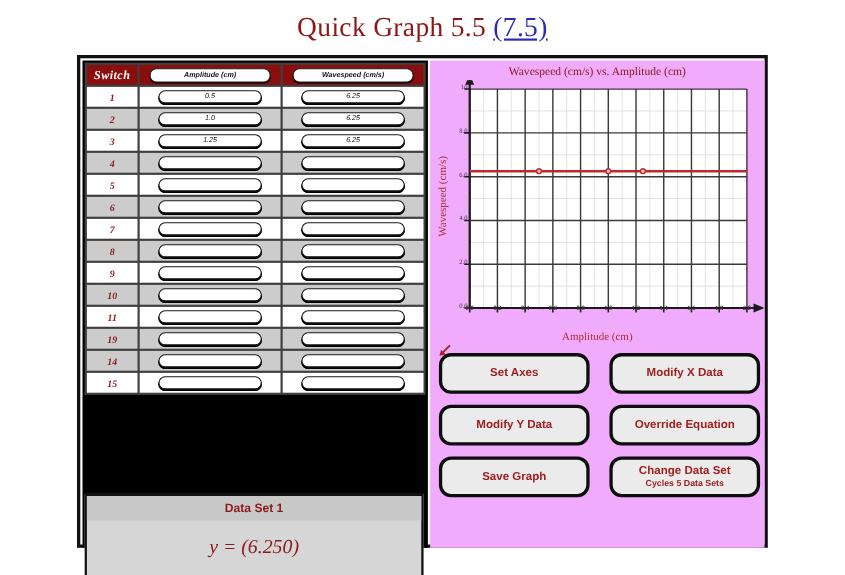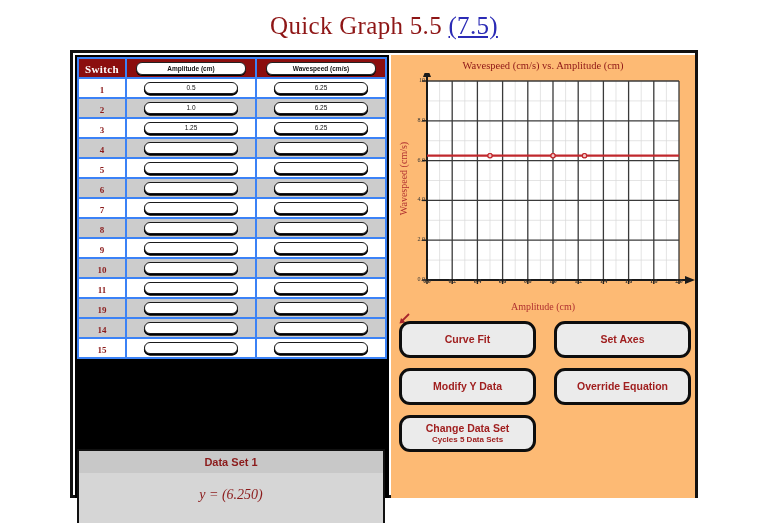--- a/index.html
+++ b/index.html
@@ -51,21 +51,22 @@
     left: 2px;
     top: 2px;
     width: 314px;
     height: 443px;
     background: #000000;
     box-sizing: border-box;
     padding: 2px;
   }
   #table-wrap {
     width: 310px;
-    background: #3b82f6;
+    background: #404040;
+    font-style: italic;
   }
   table.data-table {
     border-collapse: separate;
     border-spacing: 2px 2px;
     width: 310px;
     table-layout: fixed;
   }
   table.data-table col.c-switch { width: 46px; }
   table.data-table col.c-x { width: 128px; }
   table.data-table col.c-y { width: 128px; }
@@ -147,32 +148,32 @@
     background: #c8c8c8;
     color: #8b1a1a;
     font-size: 11px;
     font-weight: 700;
   }
   #dataset-eq {
     margin-top: 14px;
     text-align: center;
     font-family: "Liberation Serif", serif;
     font-style: italic;
-    font-size: 14px;
+    font-size: 18px;
     color: #8b1a1a;
   }
 
   
   #right-panel {
     position: absolute;
     left: 318px;
     top: 2px;
     width: 304px;
     height: 443px;
-    background: #fdba74;
+    background: #f0abfc;
     box-sizing: border-box;
   }
 
   #chart-title {
     position: absolute;
     left: 0;
     top: 5px;
     width: 304px;
     text-align: center;
     font-family: "Liberation Serif", serif;
@@ -532,30 +533,33 @@
           <div class="tick-label-x" style="left: 288px;">2.0</div>
         </div>
       <svg id="cursor-arrow" viewBox="0 0 16 16">
         <path d="M13 3 L5.5 10.5" stroke="#a8252b" stroke-width="1.8" fill="none"></path>
         <path d="M3.5 12.5 L9.5 11.5 L5 7 Z" fill="#a8252b"></path>
       </svg>
     </div>
 
     <div id="button-grid">
         <div class="app-btn">
-          <span>Curve Fit</span>
+          <span>Set Axes</span>
         </div>
         <div class="app-btn">
-          <span>Set Axes</span>
+          <span>Modify X Data</span>
         </div>
         <div class="app-btn">
           <span>Modify Y Data</span>
         </div>
         <div class="app-btn">
           <span>Override Equation</span>
+        </div>
+        <div class="app-btn">
+          <span>Save Graph</span>
         </div>
         <div class="app-btn">
           <span>Change Data Set</span>
           <span class="sub">Cycles 5 Data Sets</span>
         </div>
       </div>
 
   </div>
 </div>
 

